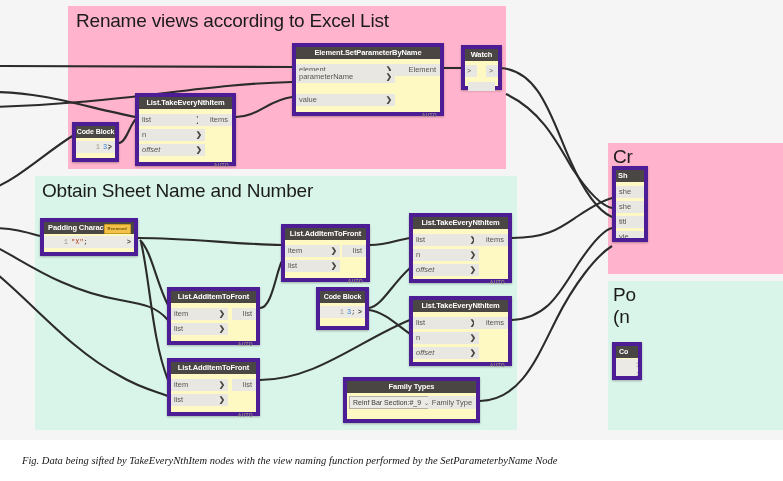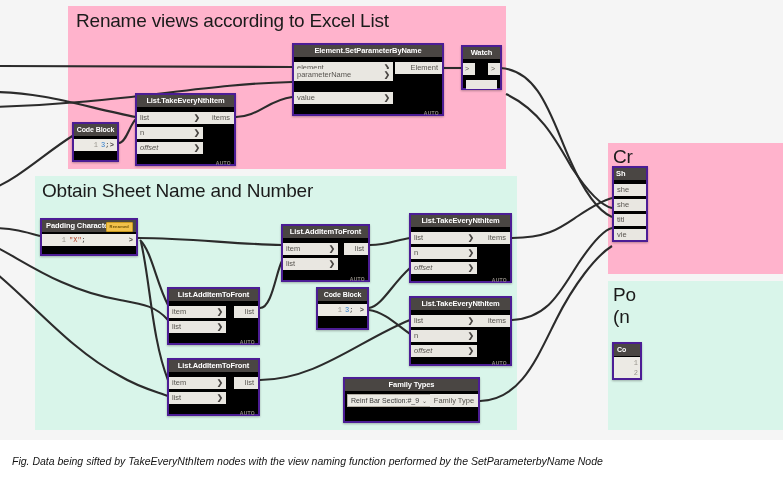--- a/index.html
+++ b/index.html
@@ -25,22 +25,22 @@
     white-space:nowrap;
     letter-spacing:-0.2px;
   }
   
   #wires{position:absolute;left:0;top:0;width:783px;height:440px;pointer-events:none;}
   #wires path{fill:none;stroke:#2b2b2b;stroke-width:2.1;}
   
   .node{
     position:absolute;
     box-sizing:border-box;
-    background:#000000;
-    border:2px solid #4c1d95;
+    background:#fef9c3;
+    border:4px solid #4c1d95;
     box-shadow:0 1px 2px rgba(0,0,0,.28);
   }
   .node .hdr{
     background:#4a4643;
     color:#ffffff;
     font-size:7.5px;
     font-weight:bold;
     text-align:center;
     line-height:12px;
     height:12px;
@@ -106,25 +106,25 @@
     line-height:12px;height:13px;padding-left:3px;white-space:nowrap;overflow:hidden;
   }
   .dd .caret{position:absolute;right:3px;top:0;font-size:6px;color:#55514c;}
   
   #caption{
     position:absolute;left:0;top:440px;width:783px;height:41px;
     background:#ffffff;
     display:flex;align-items:center;
   }
   #caption span{
-    font-family:Liberation Sans, sans-serif;
+    font-family:Liberation Serif, serif;
     font-style:italic;
     font-size:10.5px;
     color:#141414;
-    padding-left:12px;
+    padding-left:22px;
     white-space:nowrap;
   }
 </style>
 </head>
 <body>
 
 <div id="canvas">
 
   <div class="group" style="left:68px;top:6px;width:438px;height:163px;background:#ffb3cc;"></div>
 

